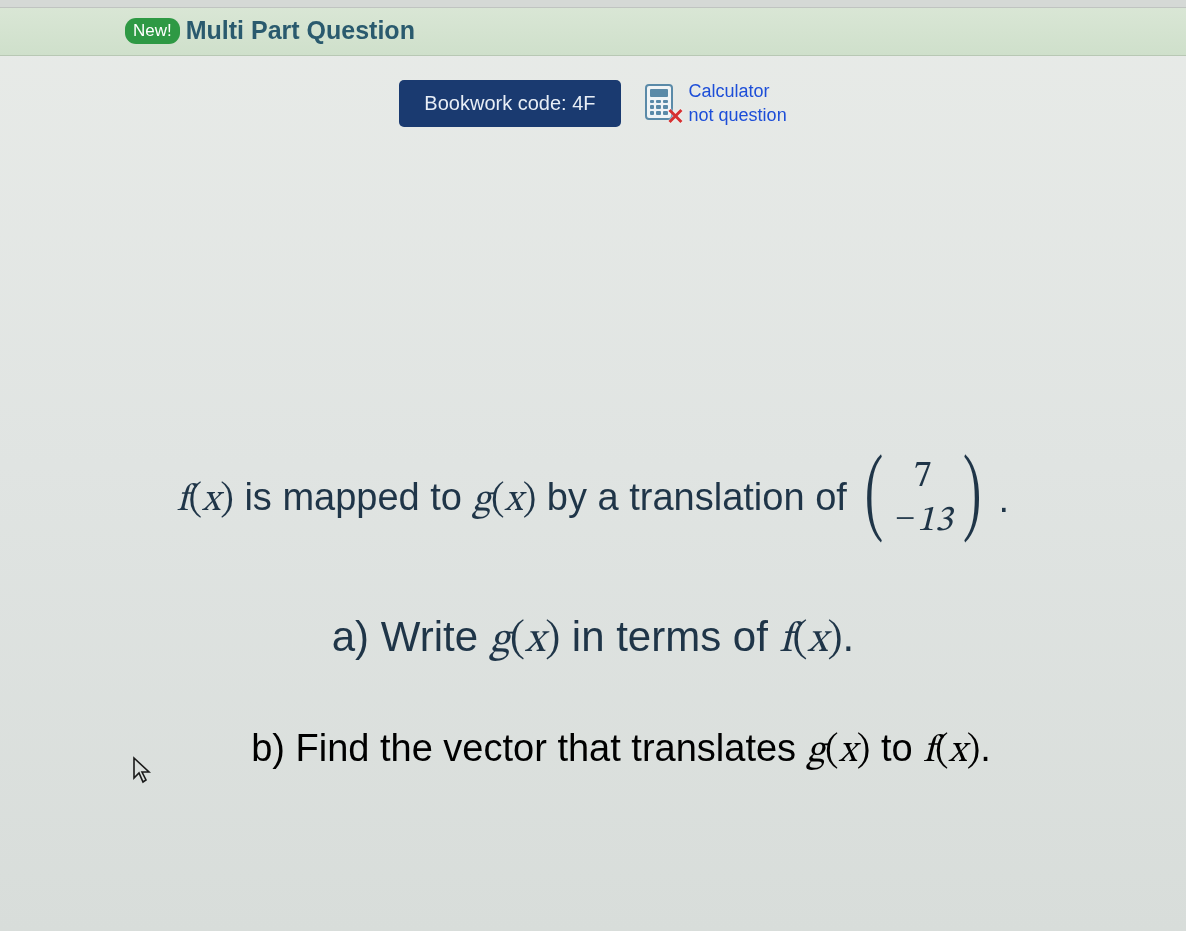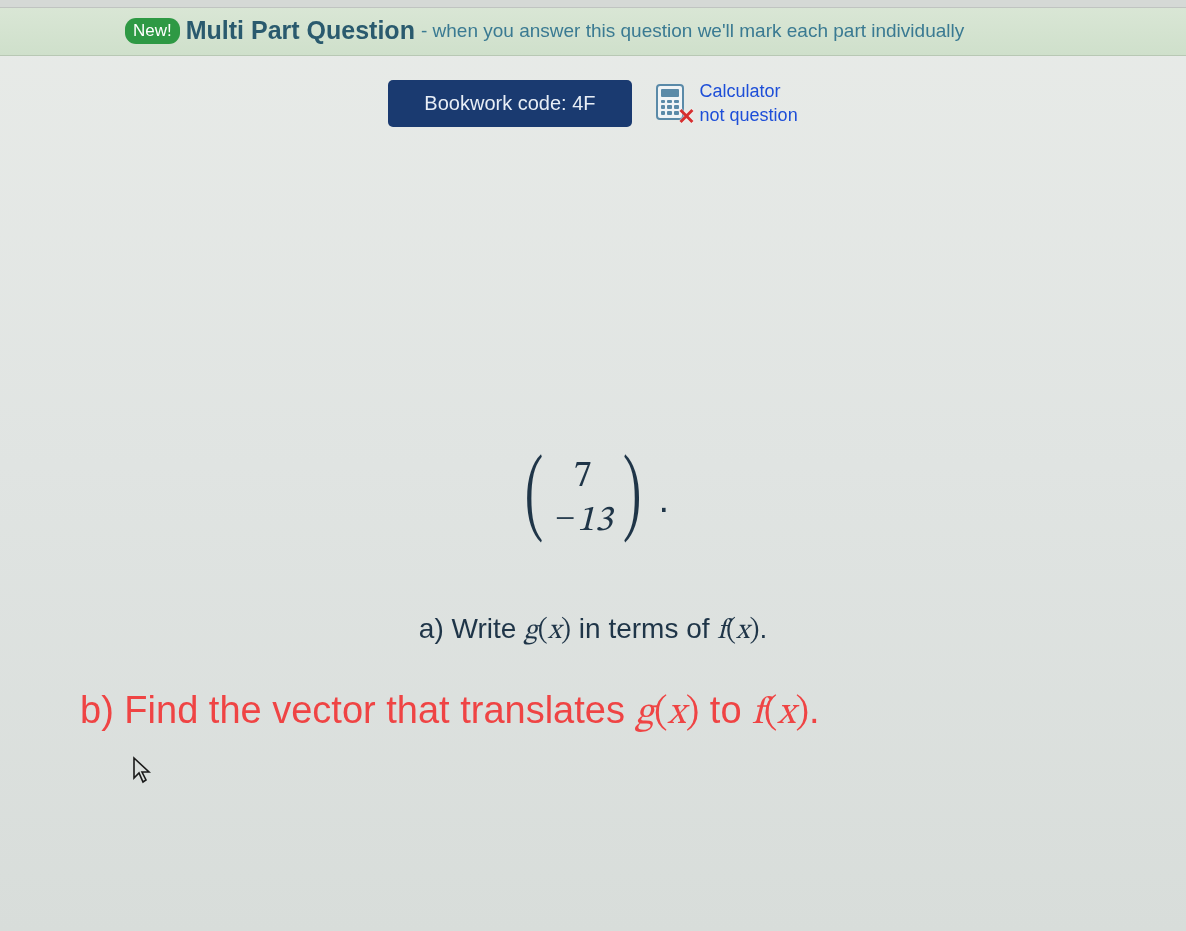--- a/index.html
+++ b/index.html
@@ -44,21 +44,21 @@
     .info-row {
       display: flex;
       justify-content: center;
       align-items: center;
       gap: 24px;
       padding: 24px 0 20px 0;
     }
     .bookwork-badge {
       background: #1a3a70;
       color: #e8eef6;
-      padding: 12px 36px;
+      padding: 12px 25px;
       border-radius: 5px;
       font-size: 20px;
       font-weight: 500;
     }
     .calc-block {
       display: flex;
       align-items: center;
       gap: 10px;
     }
     .calc-icon {
@@ -155,45 +155,45 @@
       align-items: center;
       line-height: 1.15;
       padding: 0 2px;
     }
     .vec-top { font-size: 36px; }
     .vec-bot { font-size: 36px; white-space: nowrap; font-style: italic; }
     .minus { font-family: 'Cambria Math', Georgia, serif; }
     .dot-after { font-size: 38px; }
     .q-part {
       text-align: center;
-      font-size: 28px;
+      font-size: 42px;
       color: #1f3548;
-      margin-bottom: 40px;
+      margin-bottom: 60px;
     }
     .q-part-b {
+      text-align: center;
       font-size: 38px;
-      color: #ef4444;
+      color: #000000;
       padding-left: 56px;
     }
     .cursor {
       position: absolute;
       left: 132px;
       top: 756px;
       color: #1a1a1a;
     }
   </style>
 </head>
 <body>
 
 <div class="top-bar"></div>
 
 <div class="notice-bar">
   <span class="new-badge">New!</span>
   <span class="notice-strong">Multi Part Question</span>
-  <span class="notice-text"> - when you answer this question we'll mark each part individually</span>
 </div>
 
 <div class="info-row">
   <div class="bookwork-badge">Bookwork code: 4F</div>
   <div class="calc-block">
     <div class="calc-icon">
       <div class="calc-body">
         <div class="calc-screen"></div>
         <div class="calc-dots">
             <span></span>
@@ -212,20 +212,23 @@
     <div class="calc-text">
       <div>Calculator</div>
       <div>not question</div>
     </div>
   </div>
 </div>
 
 <div class="question-area">
 
   <div class="q-line1">
+    <span class="lead">
+      <span class="math-fn">f</span><span class="paren">(</span><span class="math-var">x</span><span class="paren">)</span><span> is mapped to </span><span class="math-fn">g</span><span class="paren">(</span><span class="math-var">x</span><span class="paren">)</span><span> by a translation of </span>
+    </span>
     <span class="vector">
       <span class="vec-paren">(</span>
       <span class="vec-col">
         <span class="vec-top">7</span>
         <span class="vec-bot"><span class="minus">−</span><span>13</span></span>
       </span>
       <span class="vec-paren">)</span>
     </span>
       <span class="dot-after">.</span>
   </div>

